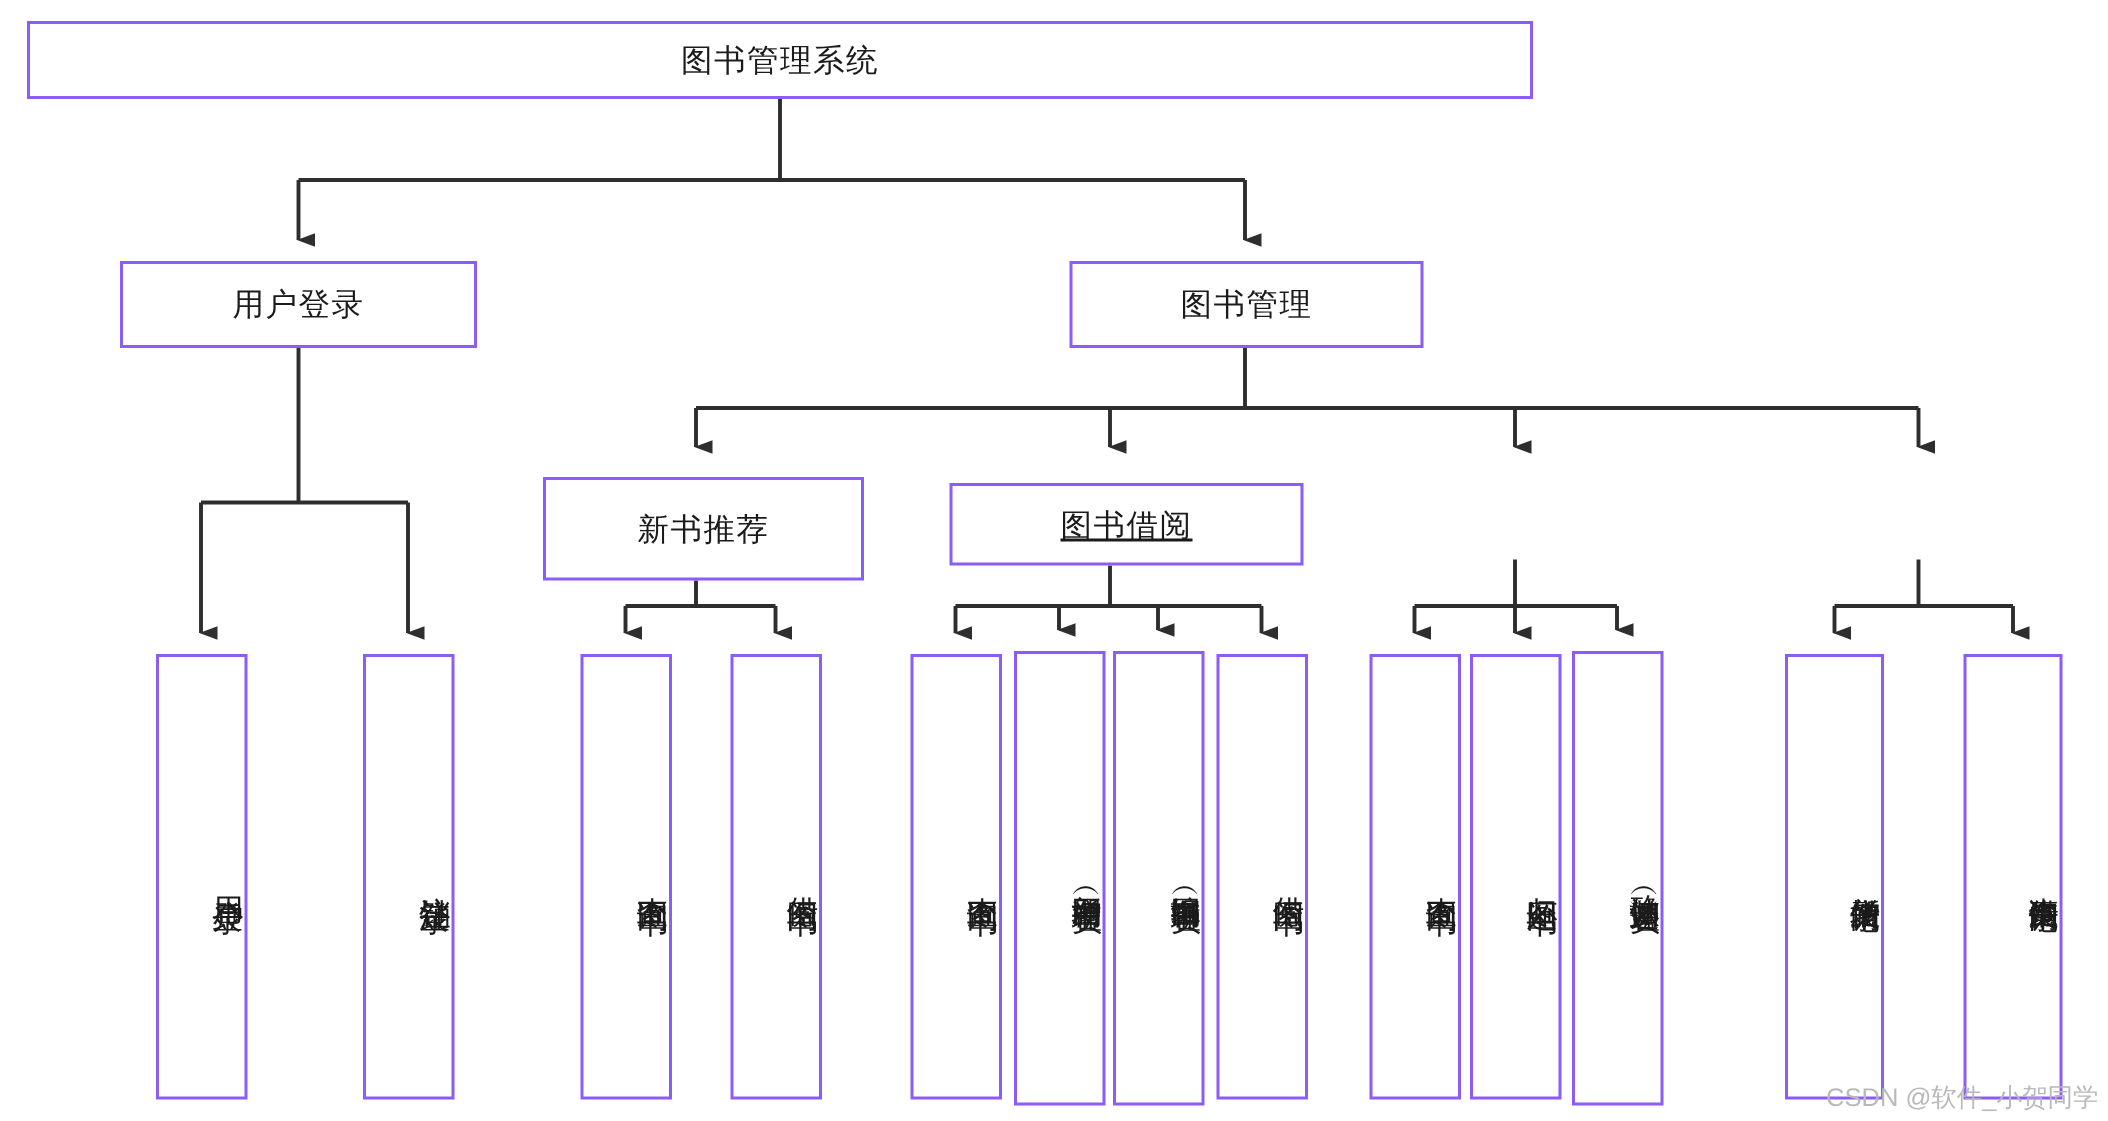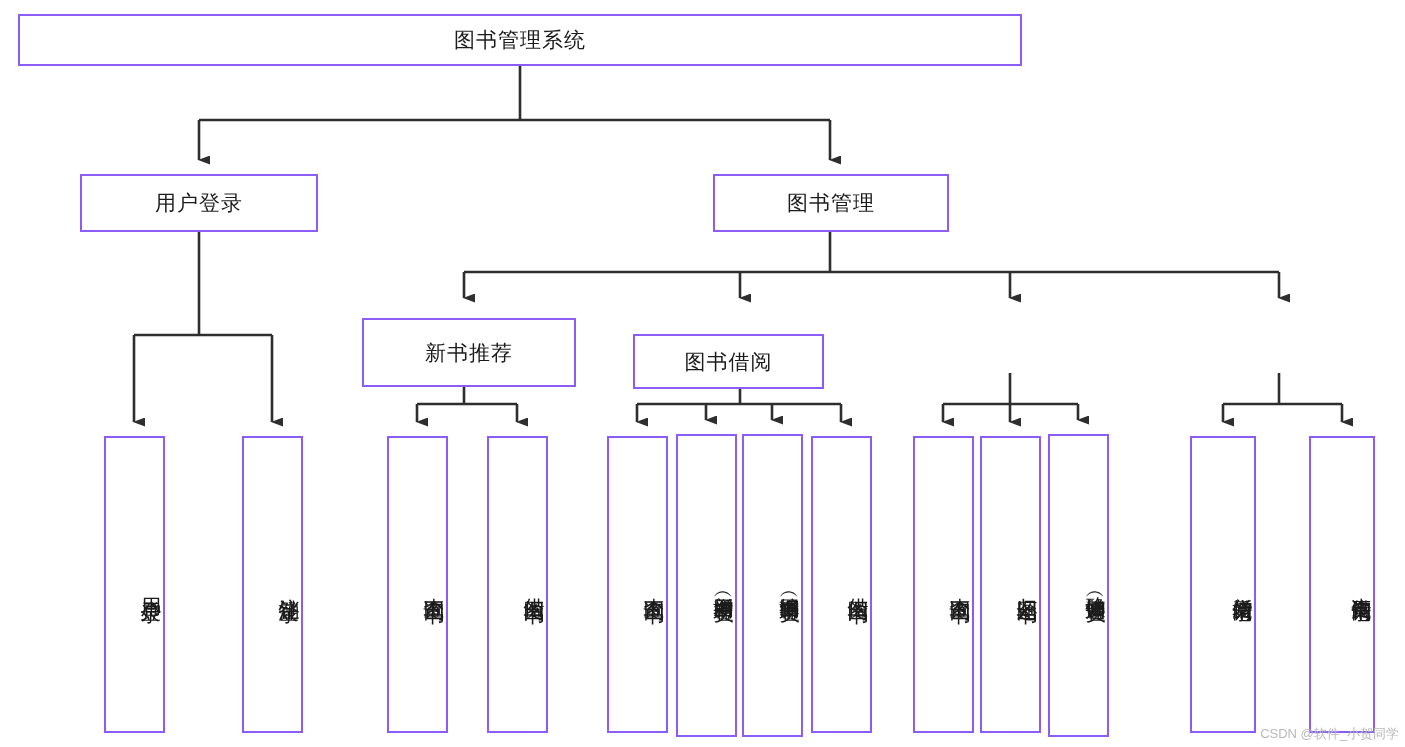--- a/index.html
+++ b/index.html
@@ -26,21 +26,21 @@
     padding-top:6px;
     padding-bottom:6px;
     align-items:flex-start;
     justify-content:center;
   }
   .node.vert.tall{font-size:20px;letter-spacing:1px;}
   #watermark{
     position:absolute;
     right:6px;
     bottom:4px;
-    font-size:13px;
+    font-size:17px;
     color:#b9b9b9;
     white-space:nowrap;
     pointer-events:none;
   }
 </style>
 </head>
 <body>
 
 <div id="canvas">
 
@@ -93,21 +93,21 @@
       <path d="M1342,404 L1342,422" marker-end="url(#ah)"></path>
     </g>
   </svg>
 
   <div class="node horiz" style="left:18px;top:14px;width:1004px;height:52px;">图书管理系统</div>
 
   <div class="node horiz" style="left:80px;top:174px;width:238px;height:58px;">用户登录</div>
   <div class="node horiz" style="left:713px;top:174px;width:236px;height:58px;">图书管理</div>
 
   <div class="node horiz" style="left:362px;top:318px;width:214px;height:69px;">新书推荐</div>
-  <div class="node horiz" style="left:633px;top:334px;width:191px;height:55px;">图书借阅</div>
+  <div class="node horiz" style="left:633px;top:322px;width:236px;height:55px;text-decoration:underline;">图书借阅</div>
 
   <div class="node vert" style="left:104px;top:436px;width:61px;height:297px;">用户登录</div>
   <div class="node vert" style="left:242px;top:436px;width:61px;height:297px;">注销登录</div>
 
   <div class="node vert" style="left:387px;top:436px;width:61px;height:297px;">查询图书</div>
   <div class="node vert" style="left:487px;top:436px;width:61px;height:297px;">借阅图书</div>
 
   <div class="node vert" style="left:607px;top:436px;width:61px;height:297px;">查询图书</div>
   <div class="node vert tall" style="left:676px;top:434px;width:61px;height:303px;">新增图书（管理员）</div>
   <div class="node vert tall" style="left:742px;top:434px;width:61px;height:303px;">编辑图书（管理员）</div>

